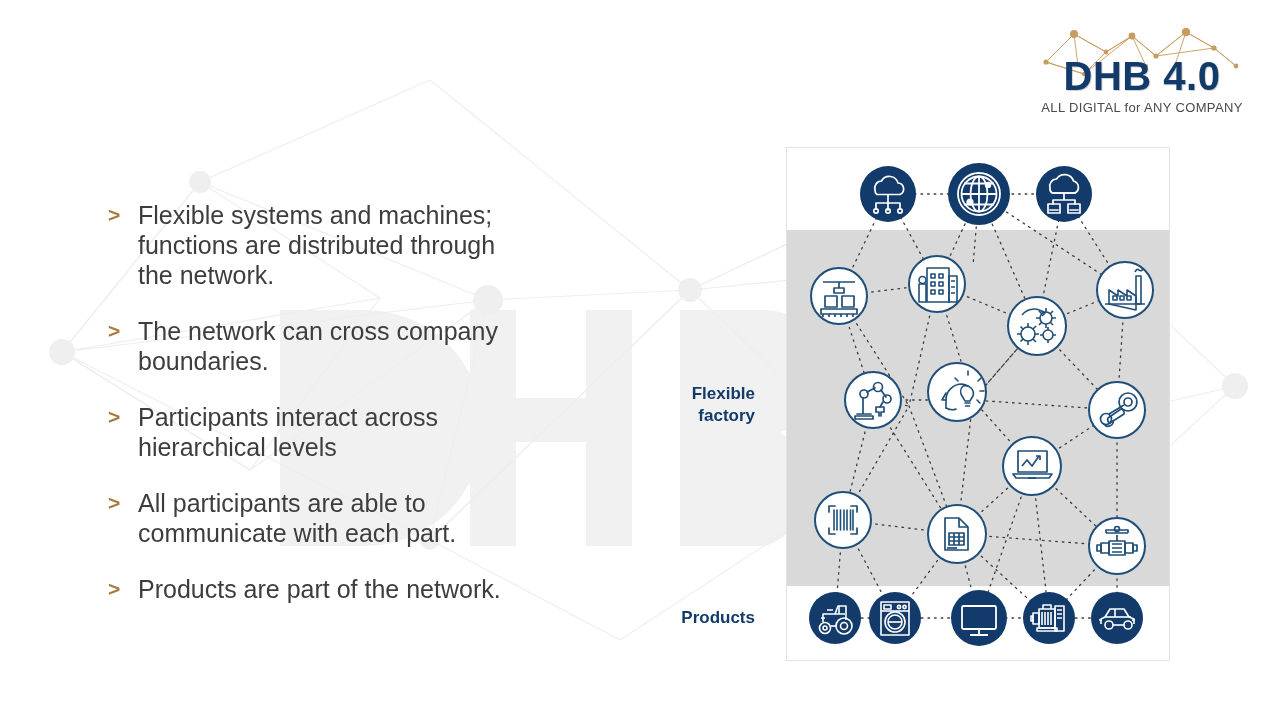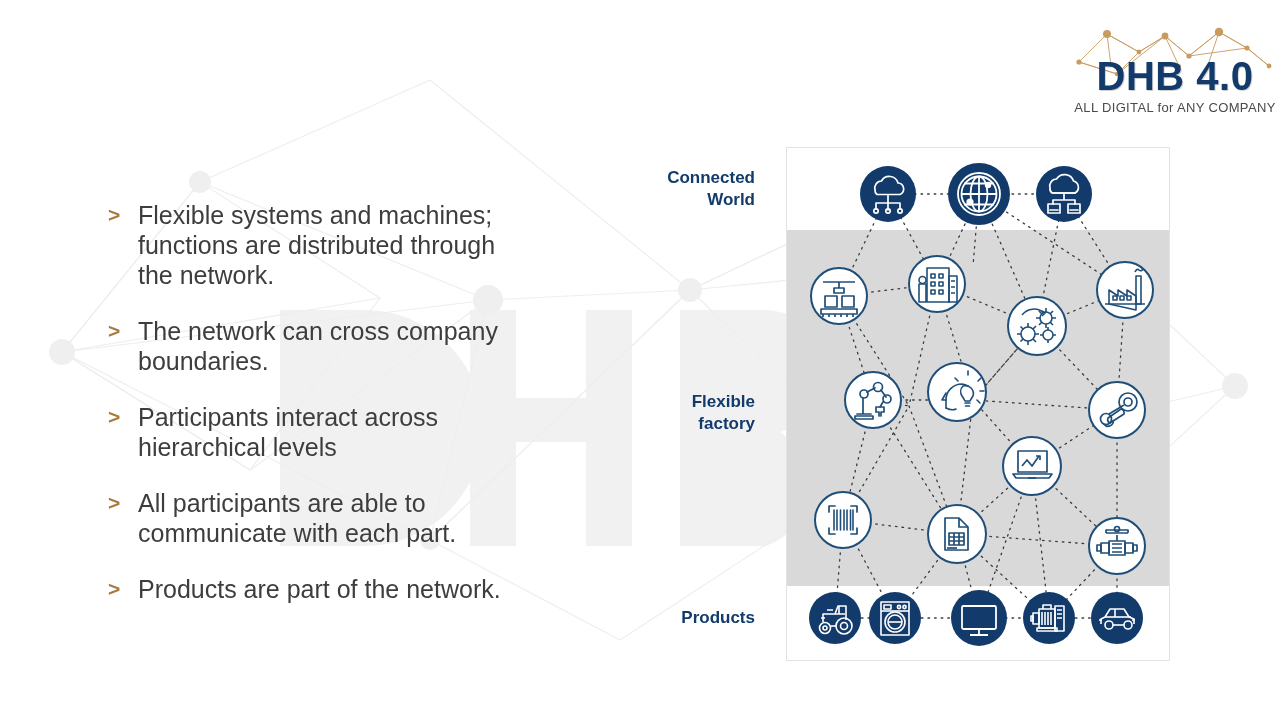--- a/index.html
+++ b/index.html
@@ -19,21 +19,21 @@
   #bg-watermark {
     position: absolute; inset: 0;
     z-index: 0;
     pointer-events: none;
   }
   #bg-watermark svg { display: block; width: 1280px; height: 720px; }
 
   
   #logo {
     position: absolute;
-    left: 1069px; top: 22px;
+    left: 1036px; top: 22px;
     width: 212px; height: 82px;
     z-index: 5;
   }
   #logo .logo-net { position: absolute; inset: 0; }
   #logo .logo-wordmark {
     position: absolute;
     left: 0; top: 34px;
     width: 212px;
     text-align: center;
     font-family: "Liberation Sans", sans-serif;
@@ -113,21 +113,21 @@
     width: 150px;
     text-align: right;
     font-size: 17px;
     font-weight: bold;
     line-height: 22px;
     color: #123a6b;
     white-space: pre-line;
     z-index: 4;
   }
   #label-connected { left: 605px; top: 167px; }
-  #label-flexible  { left: 605px; top: 383px; margin-top: 8px; }
+  #label-flexible  { left: 605px; top: 383px; }
   #label-products  { left: 605px; top: 607px; }
 </style>
 </head>
 <body>
 
 <div id="slide">
 
   <div id="bg-watermark">
     <svg viewBox="0 0 1280 720" xmlns="http://www.w3.org/2000/svg">
       <g fill="#f1f1f1">
@@ -210,22 +210,20 @@
         <span class="bullet-marker">&gt;</span>
         <span class="bullet-text">All participants are able to
 communicate with each part.</span>
       </div>
       <div class="bullet">
         <span class="bullet-marker">&gt;</span>
         <span class="bullet-text">Products are part of the network.</span>
       </div>
     </div>
 
-  <div class="section-label" id="label-connected">Connected
-World</div>
   <div class="section-label" id="label-flexible">Flexible
 factory</div>
   <div class="section-label" id="label-products">Products</div>
 
   <div id="diagram">
     <svg viewBox="0 0 382 512" width="382" height="512" xmlns="http://www.w3.org/2000/svg">
 
       <rect x="0" y="0" width="382" height="82" fill="#ffffff"></rect>
       <rect x="0" y="82" width="382" height="356" fill="#d9d9d9"></rect>
       <rect x="0" y="438" width="382" height="74" fill="#ffffff"></rect>

